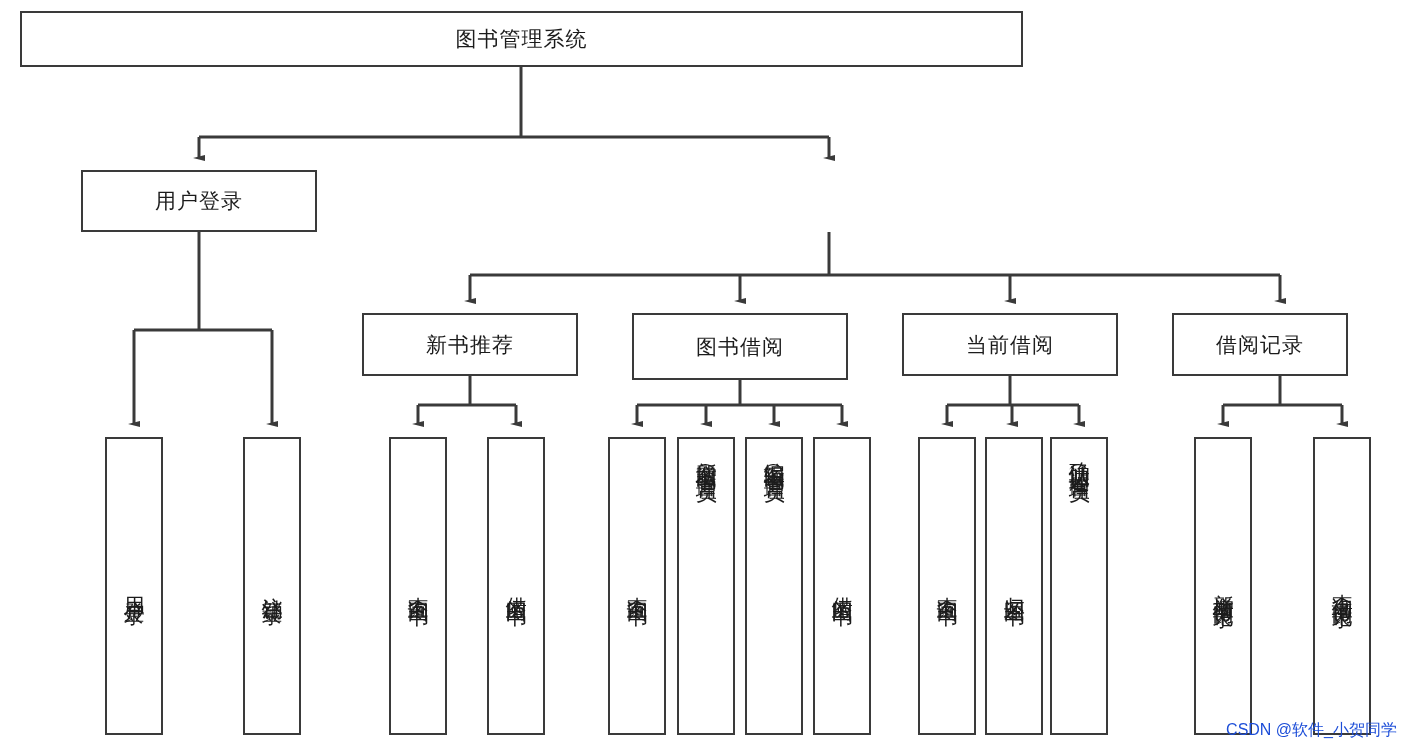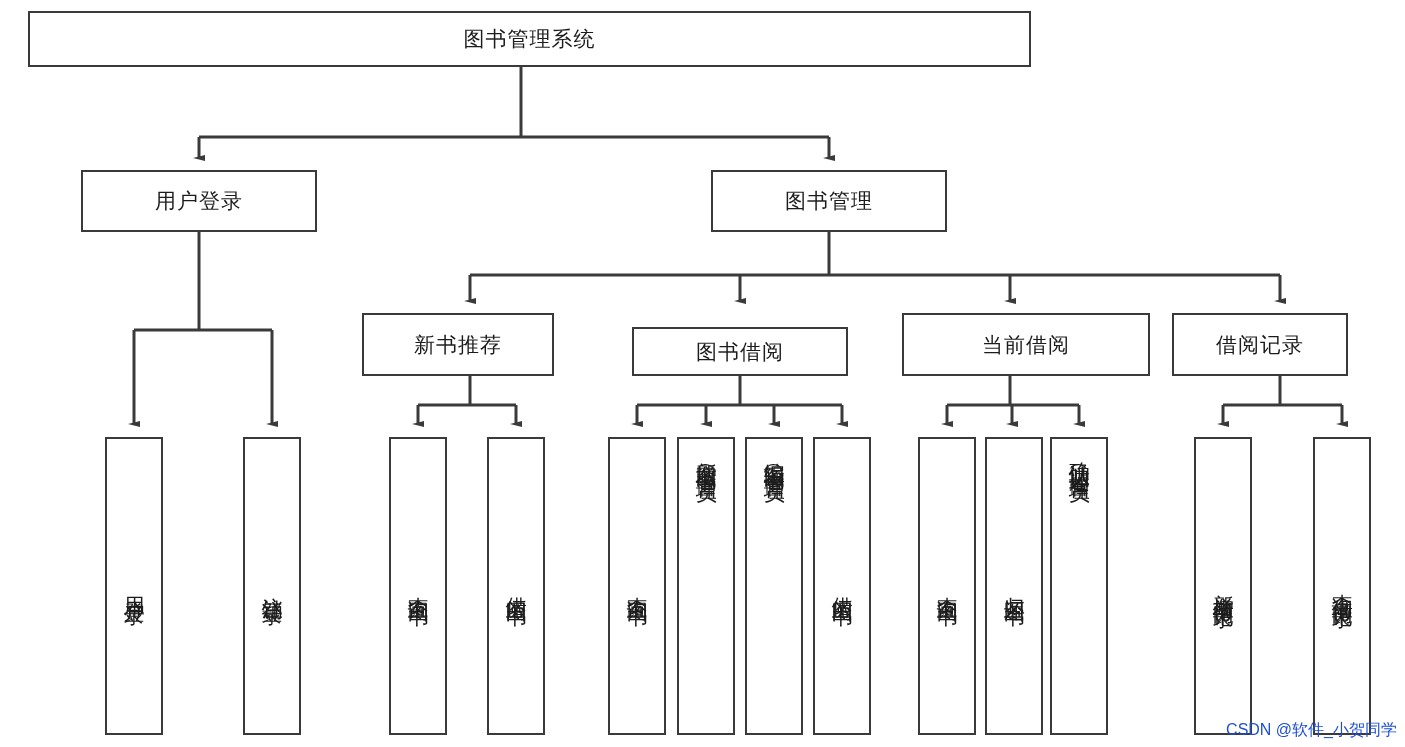--- a/index.html
+++ b/index.html
@@ -119,38 +119,35 @@
       <path d="M1012,405 L1012,424" marker-end="url(#arrow)"></path>
       <path d="M1079,405 L1079,424" marker-end="url(#arrow)"></path>
 
       <path d="M1280,376 L1280,405"></path>
       <path d="M1223,405 L1342,405"></path>
       <path d="M1223,405 L1223,424" marker-end="url(#arrow)"></path>
       <path d="M1342,405 L1342,424" marker-end="url(#arrow)"></path>
     </g>
   </svg>
 
-  <div class="node horiz" style="left:28px; top:11px; width:1003px; height:56px;">
+  <div class="node horiz" style="left:20px; top:11px; width:1003px; height:56px;">
     <span>图书管理系统</span>
   </div>
 
   <div class="node horiz" style="left:81px; top:170px; width:236px; height:62px;">
     <span>用户登录</span>
   </div>
-  <div class="node horiz" style="left:711px; top:170px; width:236px; height:62px;">
-    <span>图书管理</span>
-  </div>
 
-  <div class="node horiz" style="left:362px; top:313px; width:192px; height:63px;">
+  <div class="node horiz" style="left:362px; top:313px; width:216px; height:63px;">
     <span>新书推荐</span>
   </div>
-  <div class="node horiz" style="left:632px; top:327px; width:216px; height:49px;">
+  <div class="node horiz" style="left:632px; top:313px; width:216px; height:67px;">
     <span>图书借阅</span>
   </div>
-  <div class="node horiz" style="left:902px; top:313px; width:248px; height:63px;">
+  <div class="node horiz" style="left:902px; top:313px; width:216px; height:63px;">
     <span>当前借阅</span>
   </div>
   <div class="node horiz" style="left:1172px; top:313px; width:176px; height:63px;">
     <span>借阅记录</span>
   </div>
 
   <div class="node vert" style="left:105px; top:437px; width:58px; height:298px;">
     <span class="vtext">用户登录</span>
   </div>
   <div class="node vert" style="left:243px; top:437px; width:58px; height:298px;">

